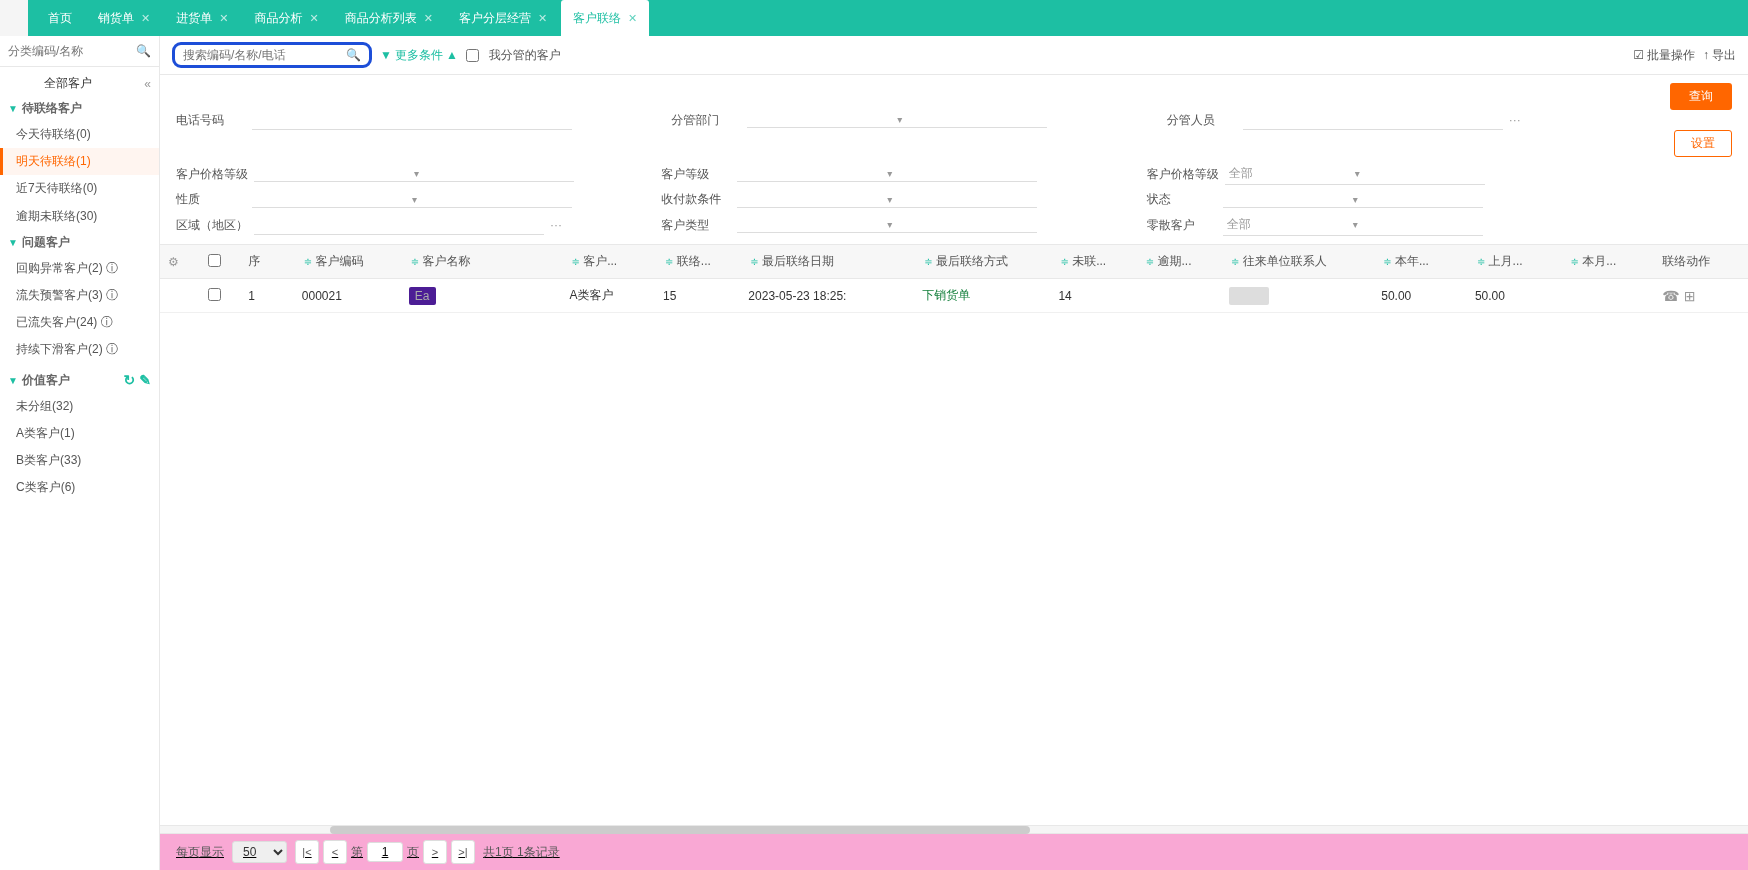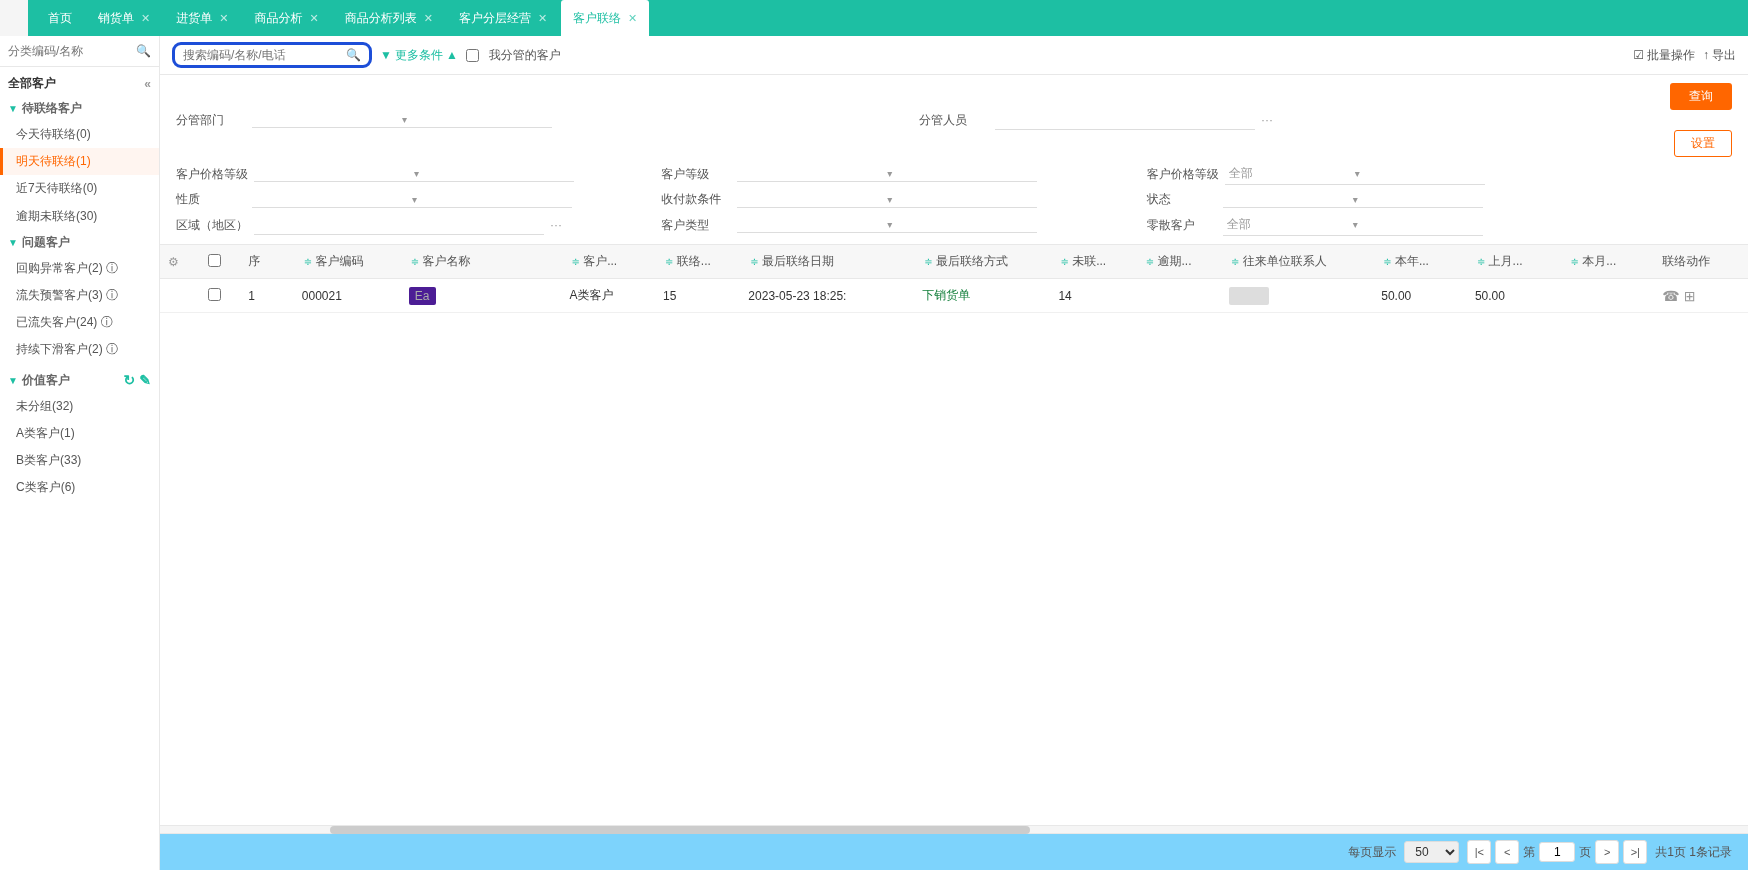--- a/index.html
+++ b/index.html
@@ -57,22 +57,23 @@
       font-size: 12px;
       color: #701a75;
       flex: 1;
       width: 0;
     }
     .sidebar-title {
       display: flex;
       align-items: center;
       justify-content: space-between;
       padding: 8px 8px 4px 8px;
-      font-weight: bold;
+      font-weight: normal;
       color: #333;
+      margin-left: 36px;
     }
     .sidebar-title .collapse-icon { color: #999; cursor: pointer; }
     .sidebar-section-header {
       padding: 4px 8px;
       color: #666;
       font-weight: bold;
       display: flex;
       align-items: center;
       gap: 4px;
       cursor: pointer;
@@ -271,27 +272,27 @@
       white-space: nowrap;
     }
     .link-text { color: #15803d; cursor: pointer; text-decoration: none; }
     .action-icons { display: flex; gap: 4px; }
     .action-icon { color: #999; cursor: pointer; font-size: 14px; }
     .gear-col { width: 30px; }
     .check-col { width: 30px; }
 
     
     .pagination {
-      background: #7dd3fc;
+      background: #f9a8d4;
       border-top: 1px solid #e8e8e8;
       padding: 6px 16px;
       display: flex;
       align-items: center;
-      justify-content: flex-end;
       gap: 8px;
+      text-decoration: underline;
     }
     .page-label { color: #555; }
     .page-size-select {
       border: 1px solid #ddd;
       border-radius: 3px;
       padding: 2px 6px;
       font-size: 12px;
       color: #333;
     }
     .page-nav {
@@ -472,20 +473,24 @@
         <button class="export-btn">
           <span>↑</span>
           <span>导出</span>
         </button>
       </div>
     </div>
 
     <div class="filter-panel">
 
       <div class="filter-row">
+        <div class="filter-item">
+          <span class="filter-label">电话号码</span>
+          <input class="filter-input" type="text" style="flex: 1 1 0%; max-width: 320px;">
+        </div>
         <div class="filter-item">
           <span class="filter-label">分管部门</span>
           <div class="filter-select-wrap" style="flex:1;max-width:300px;">
             <span></span>
             <span class="arrow">▾</span>
           </div>
         </div>
         <div class="filter-item">
           <span class="filter-label">分管人员</span>
           <input class="filter-input" type="text" style="flex: 1 1 0%; max-width: 260px;">

